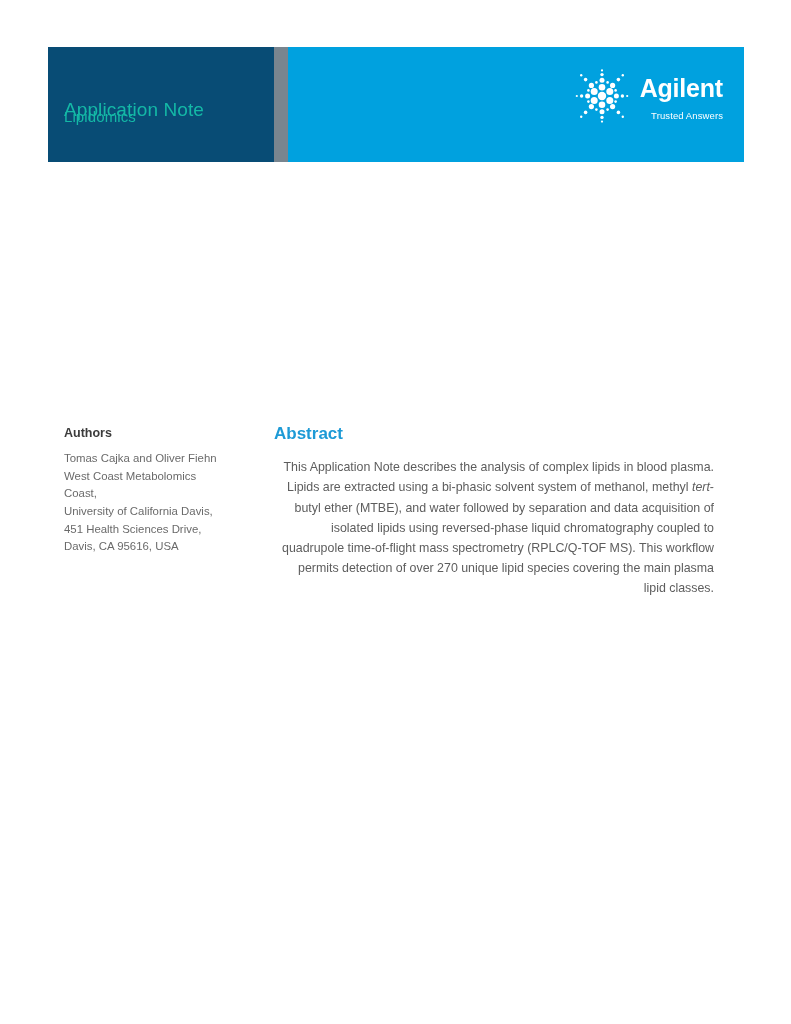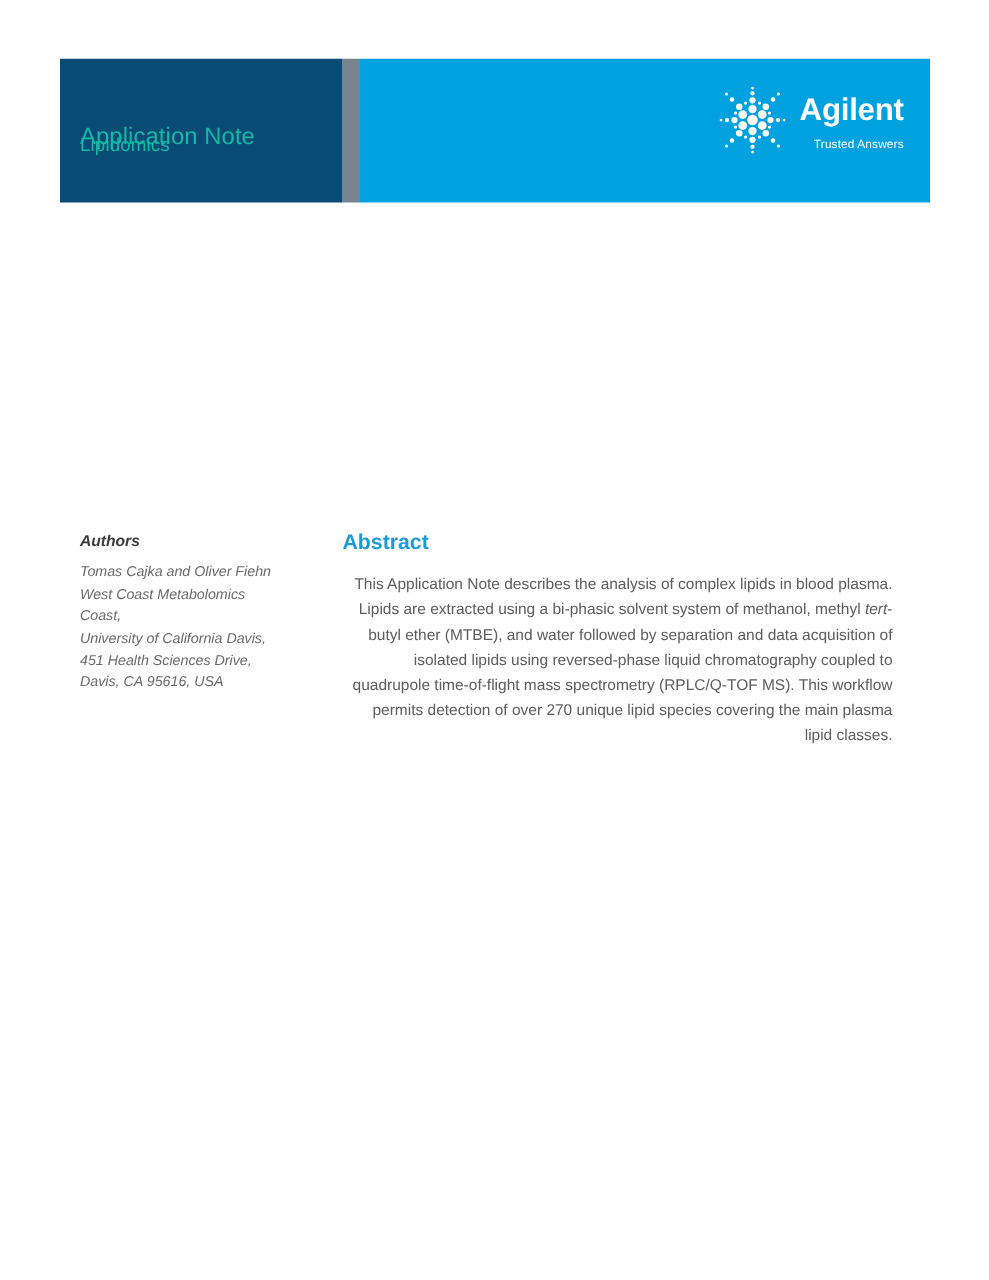--- a/index.html
+++ b/index.html
@@ -119,21 +119,20 @@
     letter-spacing: -0.1px;
     margin: 0;
   }
 
   
   .authors-block {
     position: absolute;
     left: 64px;
     top: 426px;
     width: 180px;
-    font-style: italic;
   }
   .authors-heading {
     color: #3b3b3b;
     font-size: 12.5px;
     font-weight: bold;
     margin: 0 0 9px 0;
     line-height: 1.2;
   }
   .authors-body {
     color: #6a6a6a;

